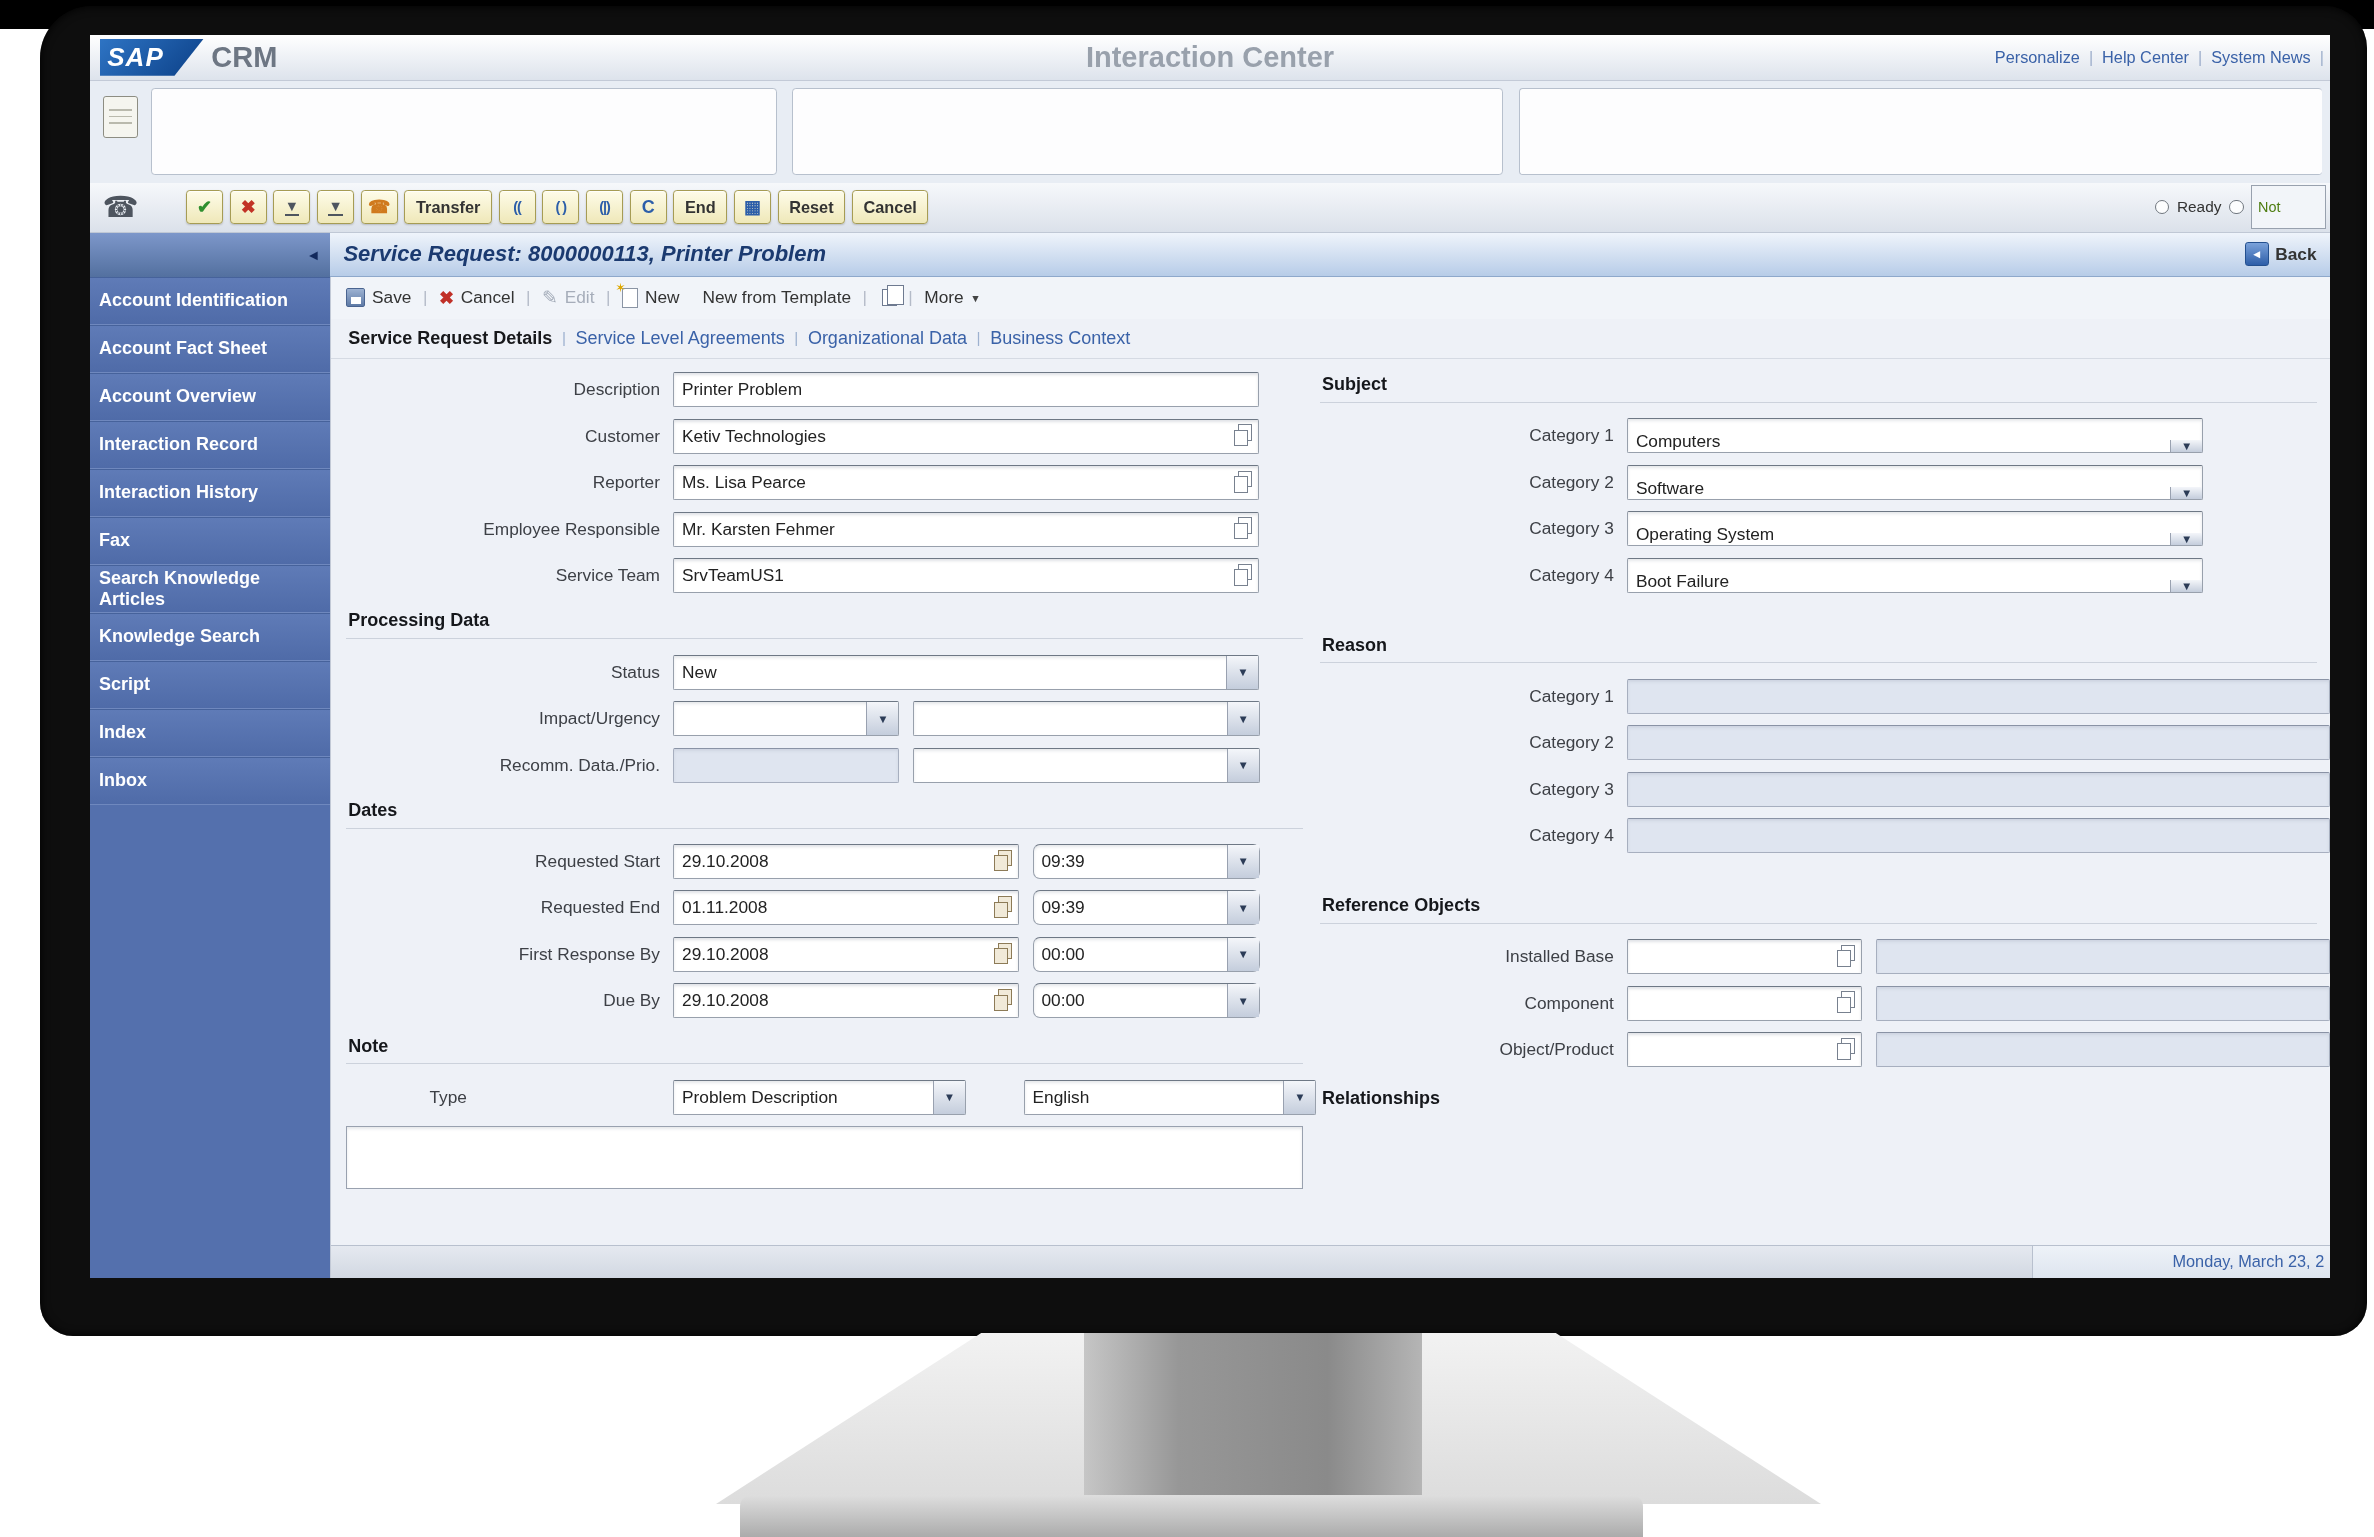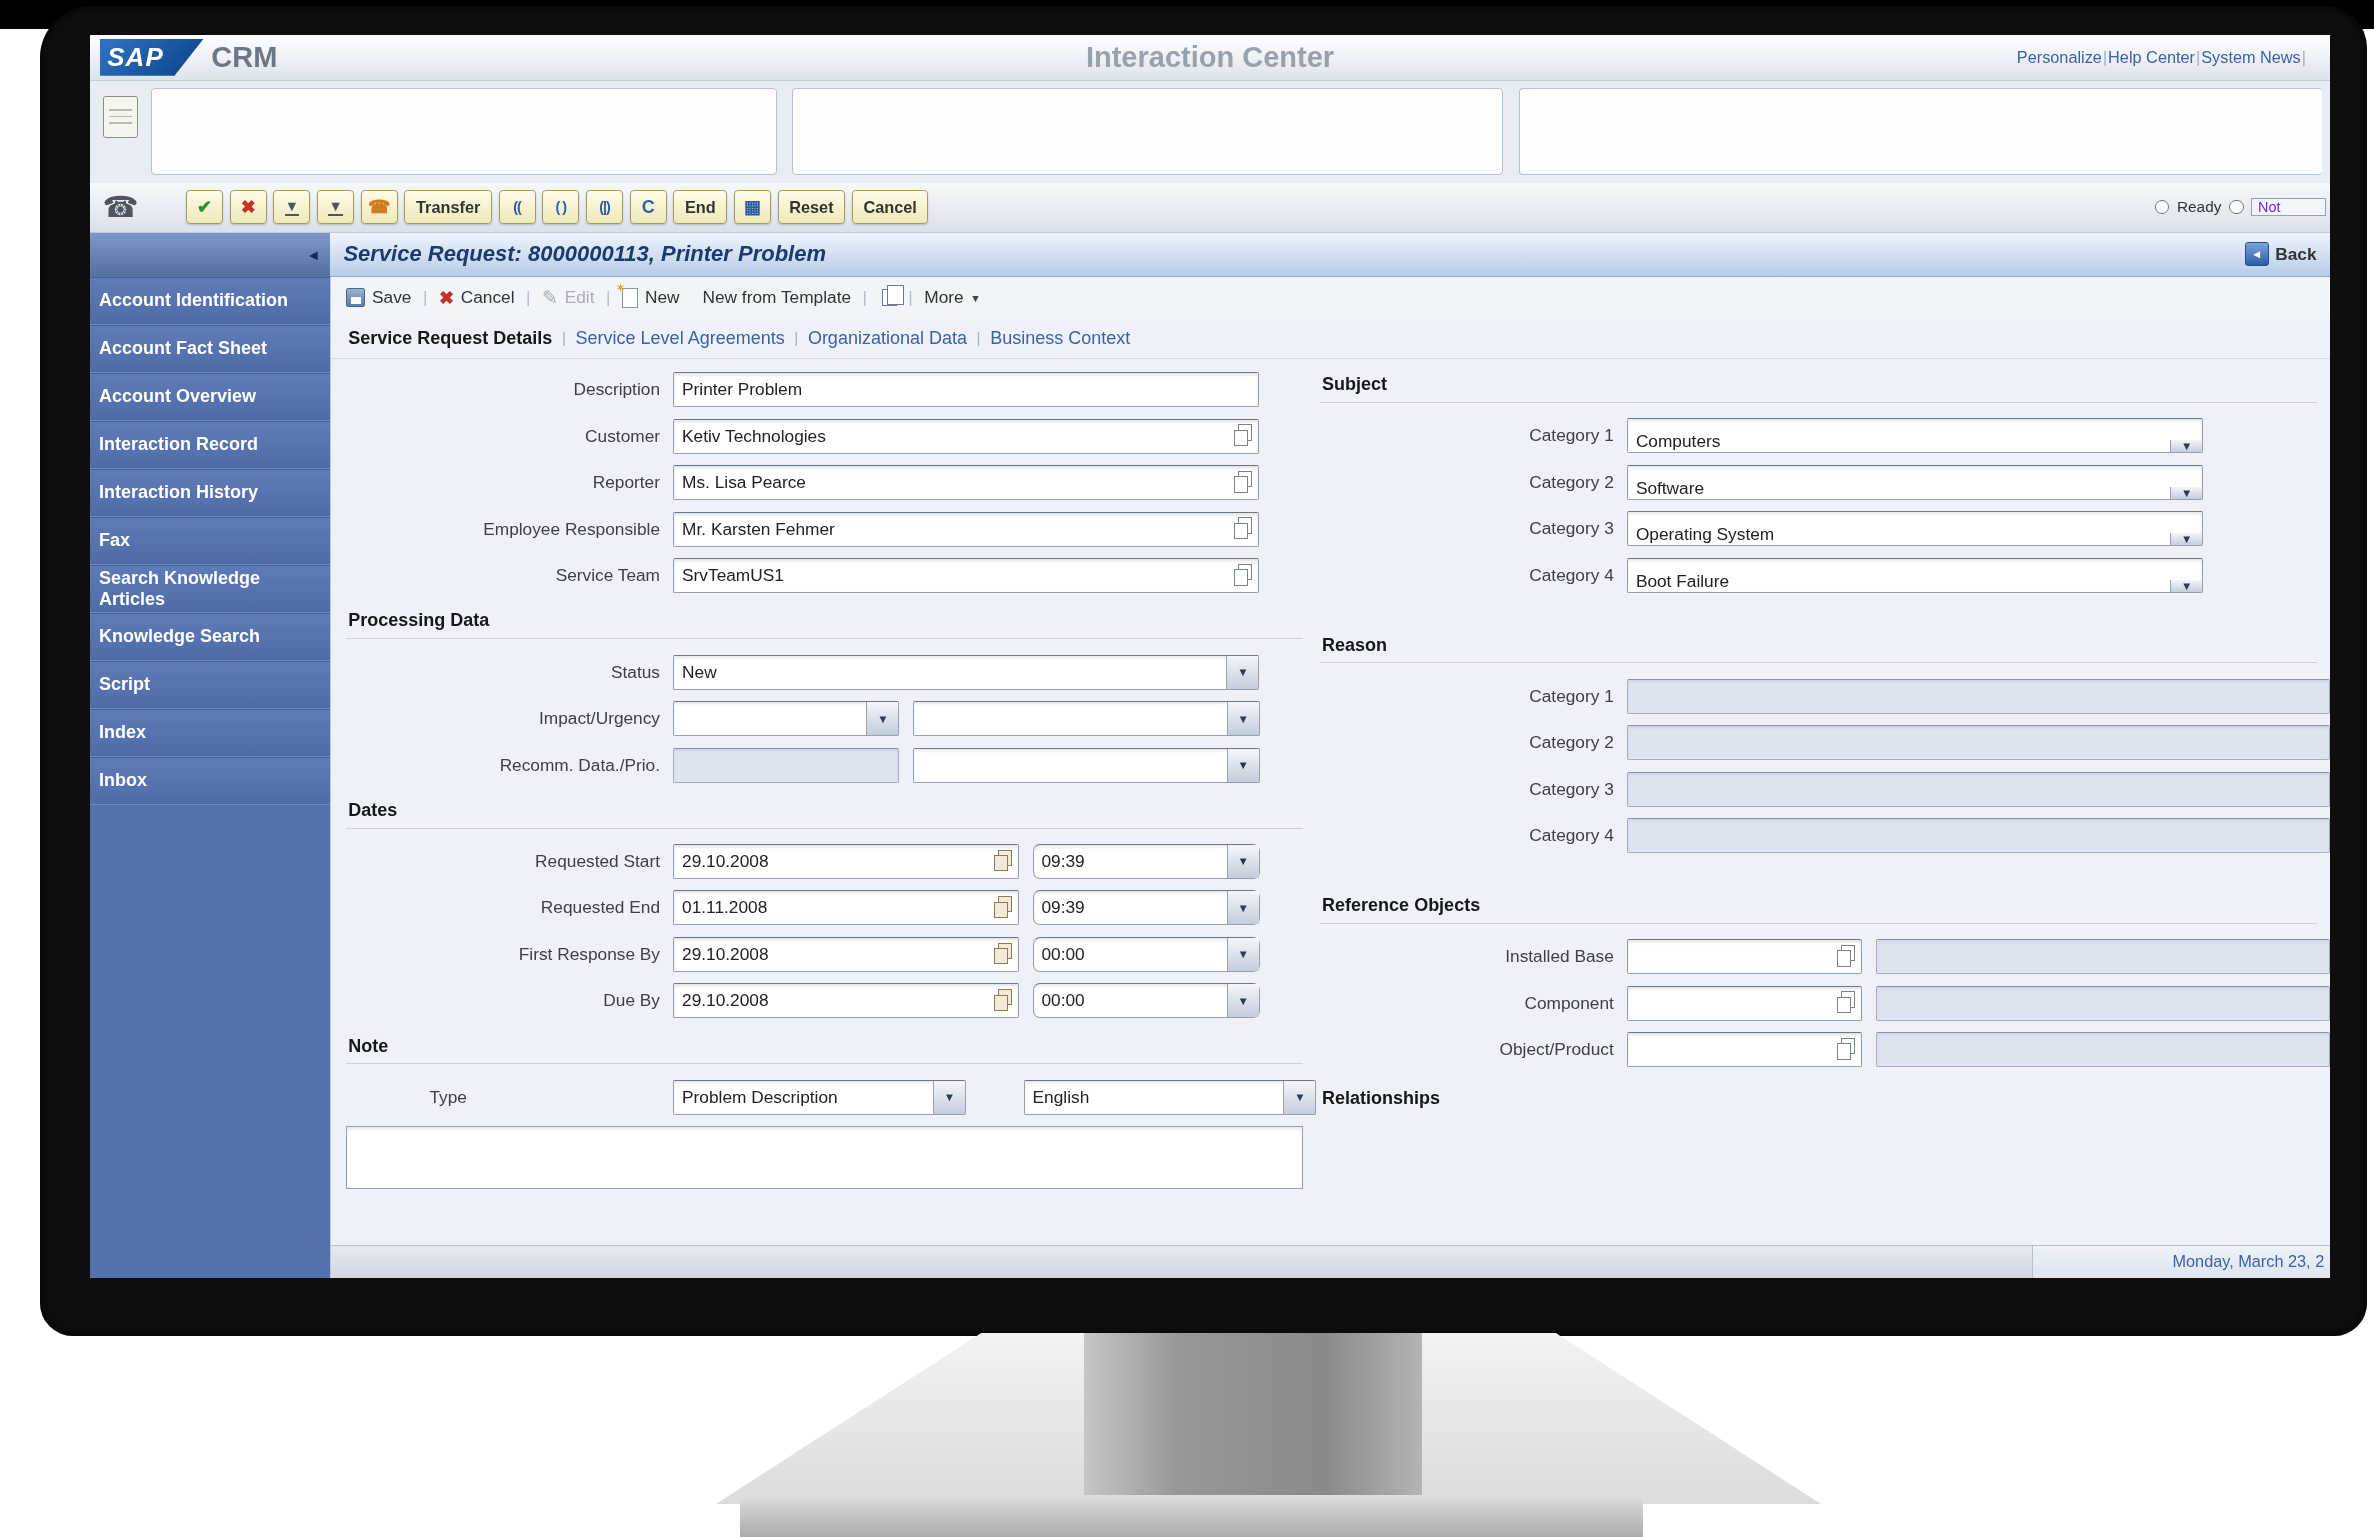--- a/index.html
+++ b/index.html
@@ -27,22 +27,22 @@
 
   
   .app-header { height:46px; flex:none; display:flex; align-items:center; position:relative;
     background:linear-gradient(#ffffff,#dde3ec); border-bottom:1px solid #c3cad7; }
   .sap-logo { margin-left:9.6px; width:104px; height:37px; position:relative; z-index:2;
     background:linear-gradient(135deg,#2e74c4,#0b3f86); clip-path:polygon(0 0,100% 0,72% 100%,0 100%);
     display:flex; align-items:center; }
   .sap-logo span { color:#fff; font-weight:bold; font-style:italic; font-size:26px; padding-left:7.7px; letter-spacing:1px; }
   .brand-crm { font-size:29px; font-weight:bold; color:#6d7683; margin-left:7.7px; z-index:2; }
   .app-title { position:absolute; left:0; right:0; text-align:center; font-size:29px; font-weight:bold; color:#99a1ac; }
-  .header-links { margin-left:auto; z-index:2; display:flex; align-items:flex-end; gap:1px;
-    padding-right:24px; font-size:16.3px; color:#3a62a8; }
+  .header-links { margin-left:auto; z-index:2; display:flex; align-items:flex-end; gap:9px;
+    padding-right:6px; font-size:16.3px; color:#3a62a8; }
   .header-links .lnk { cursor:default; }
   .hsep { color:#9fb0cc; }
 
   
   .account-row { height:102px; flex:none; display:flex; align-items:stretch; padding:7.7px 7.7px 7.7px 0; }
   .margin-col { width:61px; flex:none; display:flex; justify-content:center; }
   .note-doc { width:35px; height:42px; margin-top:7.7px; background:#f5f5ef; border:1.9px solid #8d8d82; border-radius:2.9px;
     position:relative; }
   .note-doc::after { content:""; position:absolute; left:4.8px; right:4.8px; top:6.7px; height:25px;
     background:repeating-linear-gradient(#0000 0 4.8px,#b9b9ad 4.8px 6.7px); }
@@ -61,21 +61,21 @@
     background:linear-gradient(#fefce9,#efe8b9); border:1px solid #a69c54; border-radius:3.8px;
     box-shadow:inset 0 1px 0 rgba(255,255,255,.8), 0 1px 1.9px rgba(0,0,0,.18);
     font-size:16.3px; font-weight:bold; color:#333; cursor:default; white-space:nowrap; }
   .tb-btn.iconic { padding:0; width:37px; font-size:18px; }
   .g-green{ color:#2f8f2f; } .g-red{ color:#c23326; } .g-blue{ color:#2c5ea9; } .g-orange{ color:#d07a1e; }
   .tray { border-bottom:2.9px solid #4e555f; padding-bottom:1px; line-height:1; font-size:14.4px; color:#4e555f; }
   .blue-txt { font-size:14.4px; letter-spacing:-1px; }
   .agent-status { margin-left:auto; display:flex; align-items:center; gap:7.7px; padding-right:3.8px;
     font-size:15.4px; color:#333; white-space:nowrap; }
   .radio { width:14.4px; height:14.4px; border:1.9px solid #70777f; border-radius:50%; background:#fcfdfe; flex:none; }
-  .not-box { width:75px; height:18px; border:1px solid #98a1ae; background:#f2f5f9; color:#6d28d9;
+  .not-box { width:75px; height:44px; border:1px solid #98a1ae; background:#f2f5f9; color:#4d7c0f;
     display:flex; align-items:center; padding-left:5.8px; font-size:14.4px; }
 
   
   .title-row { height:44px; flex:none; display:flex; }
   .side-head { width:240px; flex:none; background:linear-gradient(#7d97ca,#53709f);
     display:flex; align-items:center; justify-content:flex-end; padding-right:9.6px; }
   .collapse-arrow { color:#12295c; font-size:14.4px; }
   .doc-titlebar { flex:1; display:flex; align-items:center; padding:0 13.4px;
     background:linear-gradient(#eff4fb,#b7cce8); border-bottom:1px solid #8ea8cb; }
   .doc-title { font-size:22px; font-weight:bold; font-style:italic; color:#1b3a70; }

